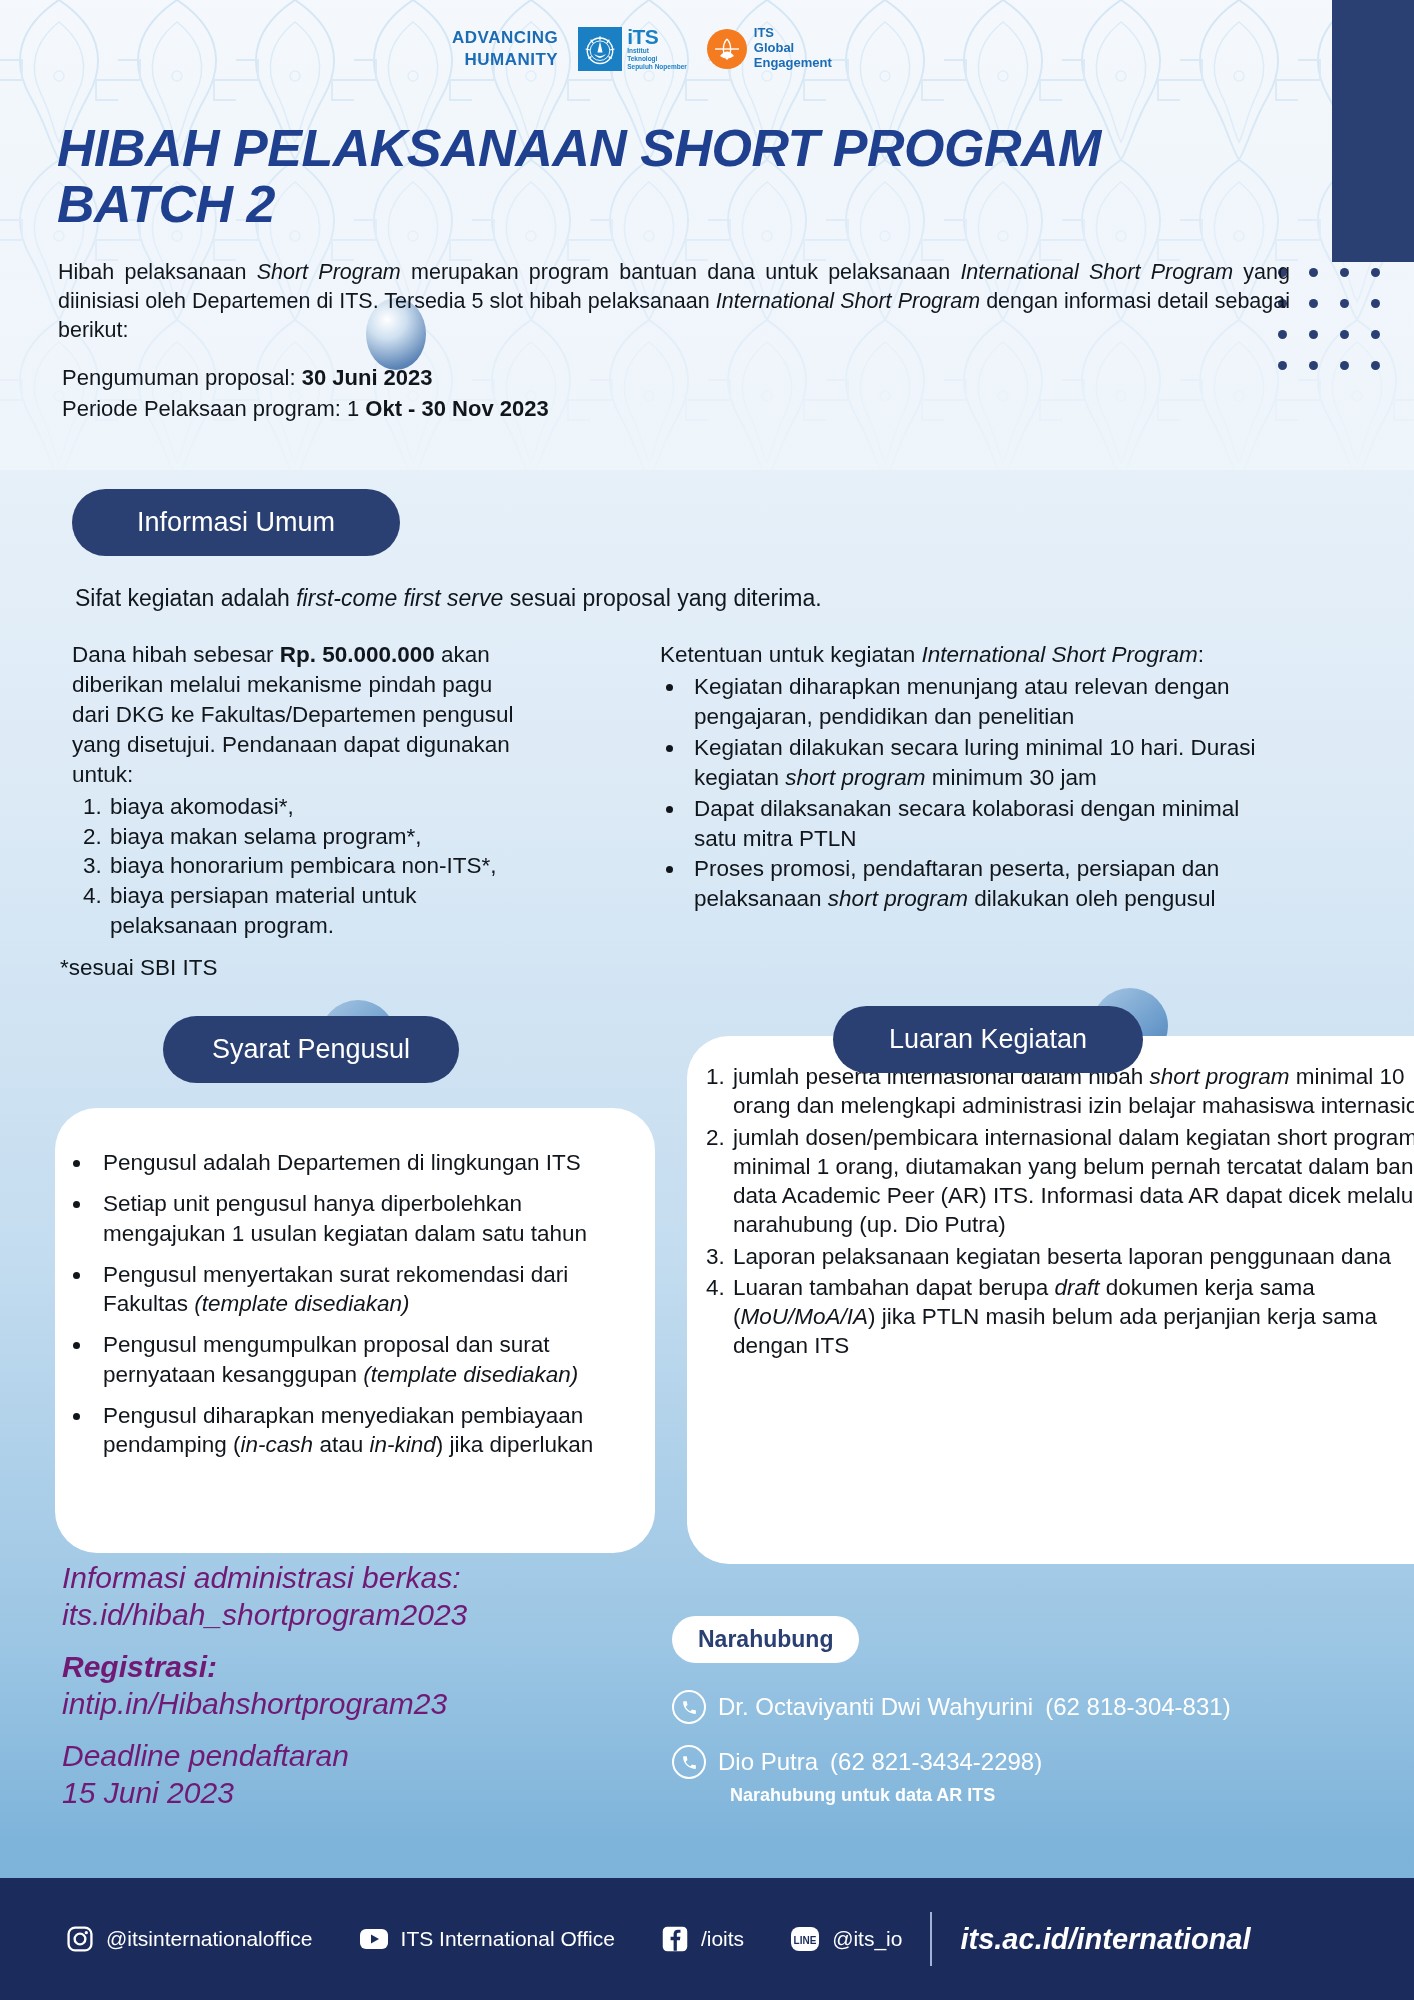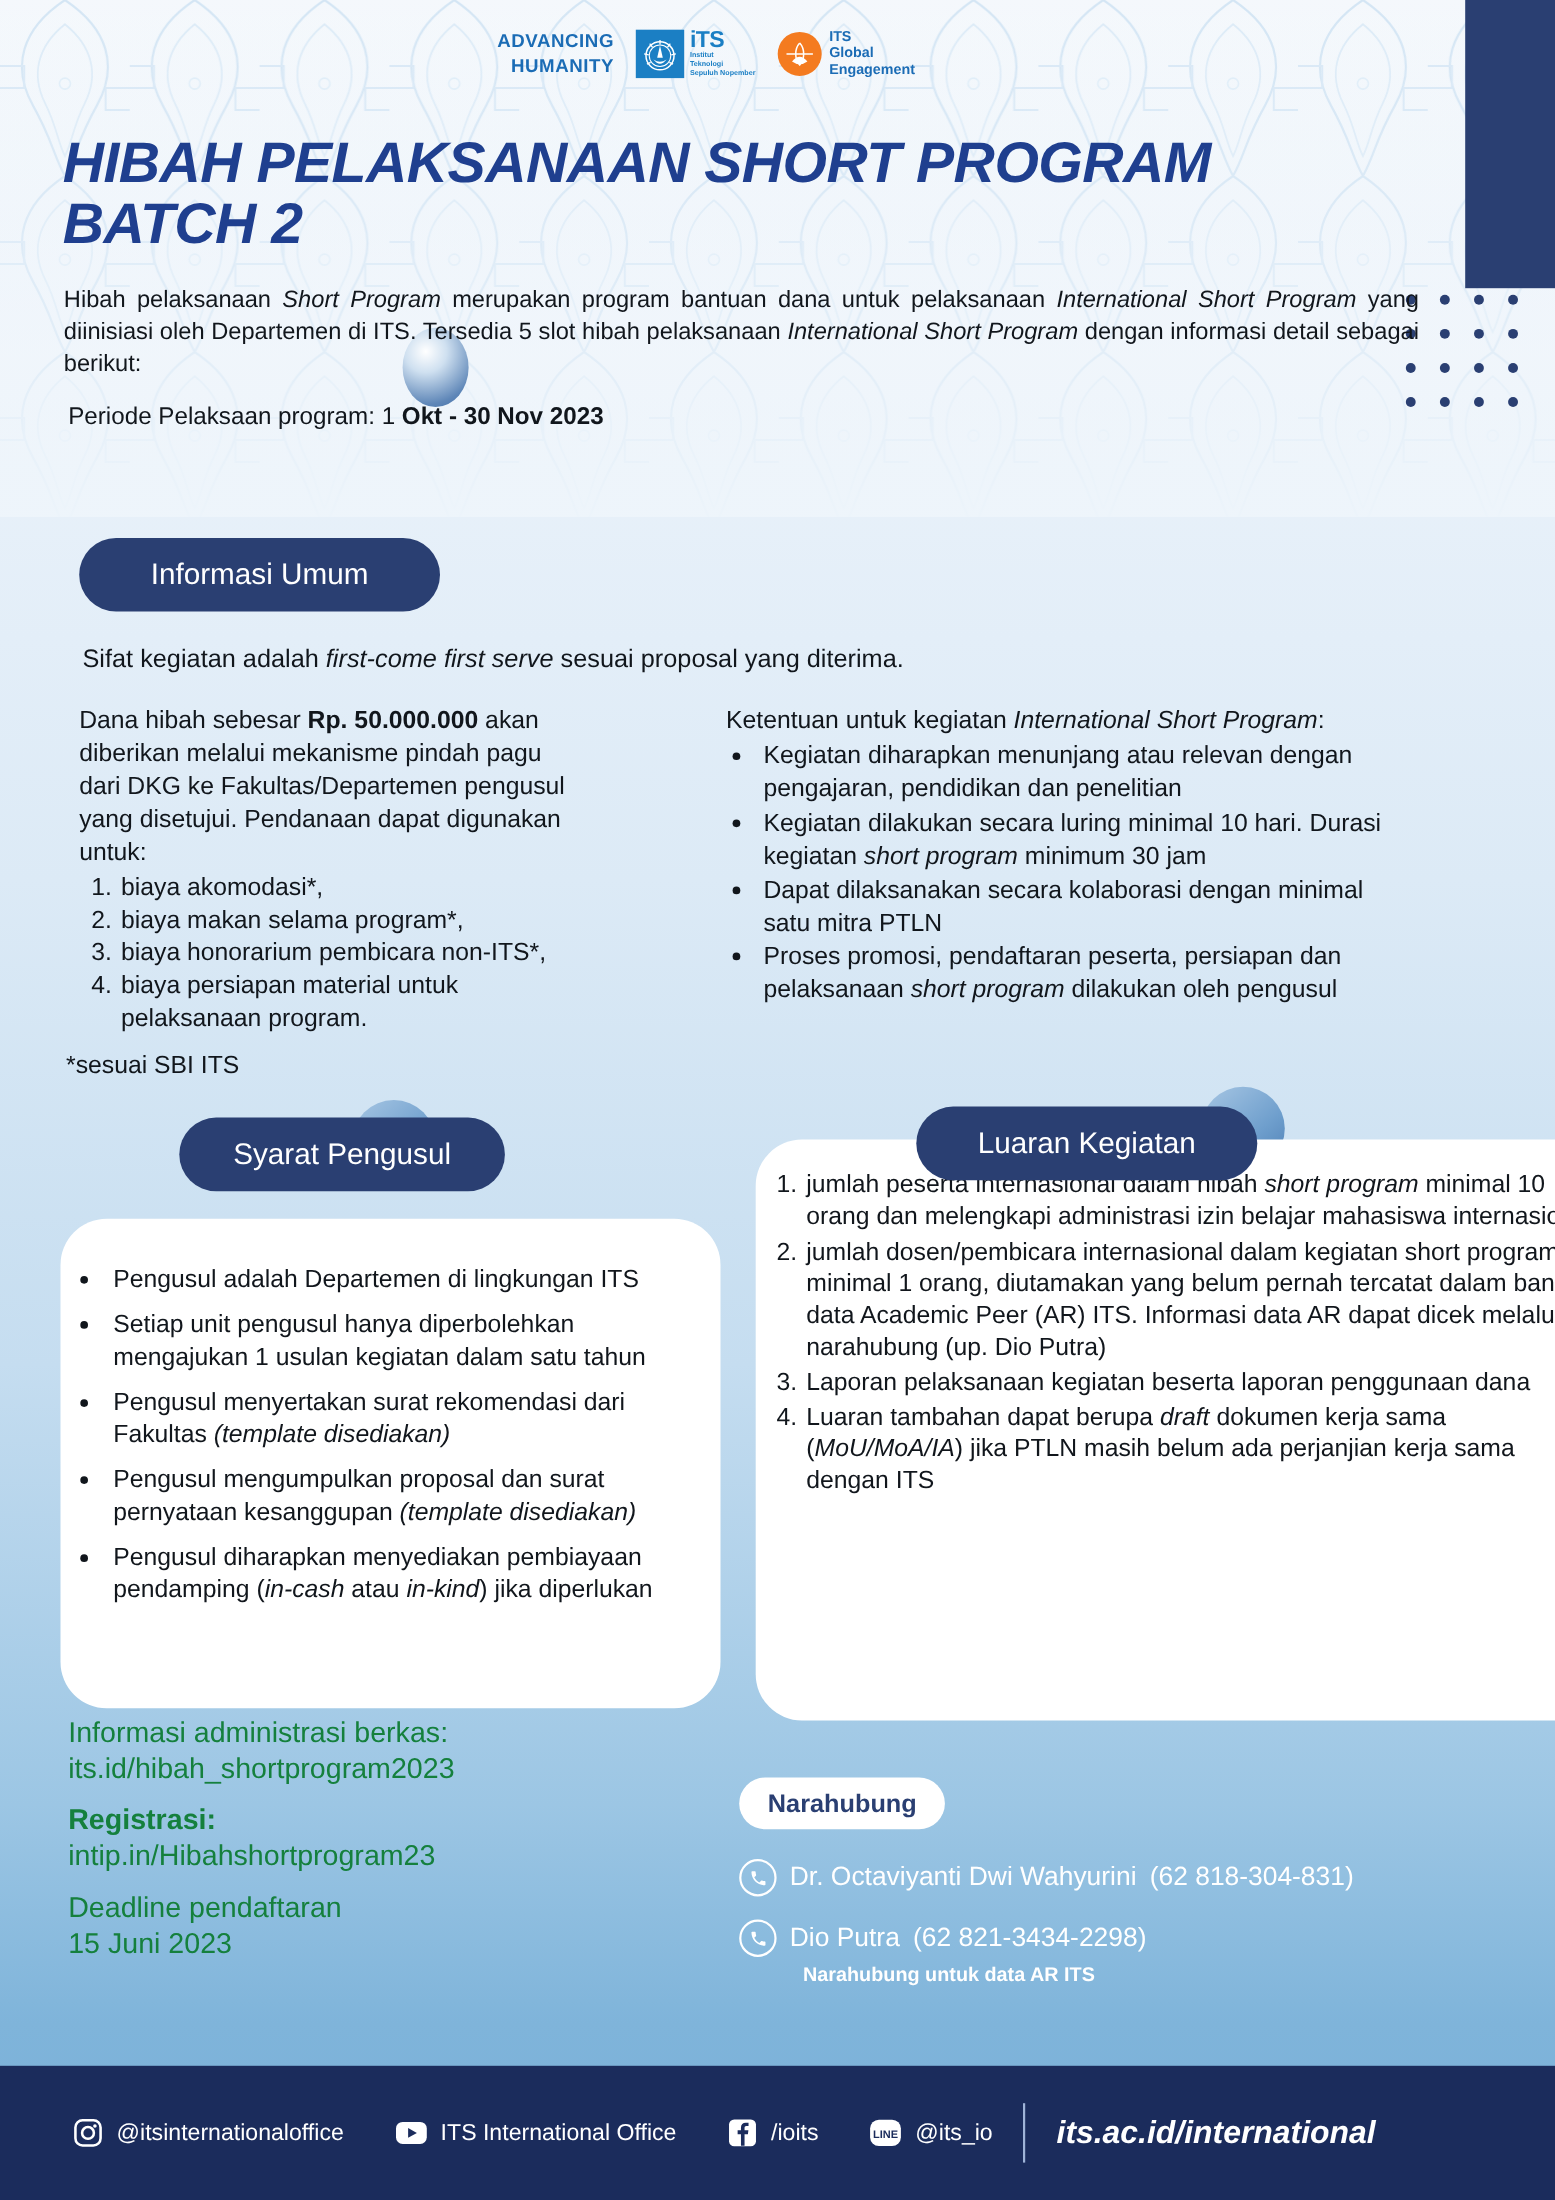--- a/index.html
+++ b/index.html
@@ -192,23 +192,24 @@
   }
   .card-body ul { margin-left: 30px; }
   .card-body ul li { padding-left: 10px; margin-bottom: 2px; margin-top: 12px; }
   .card-body ol { margin-left: 34px; }
   .card-body ol li { padding-left: 2px; margin-bottom: 2px; }
   .card-body i { font-style: italic; }
 
   
   .links {
     position:absolute; left:62px; top:1560px;
-    color:#15803d; z-index:6;
-    font-size: 26px;
+    color:#701a75; z-index:6;
+    font-size: 30px;
     line-height: 1.22;
+    font-style: italic;
   }
   .links .b { font-weight: bold; }
   .links .grp { margin-bottom: 16px; }
 
   
   .nara-pill {
     position:absolute; left:672px; top:1616px;
     background:#ffffff; color:#2a3f72;
     border-radius: 30px;
     padding: 10px 26px;
@@ -338,20 +339,21 @@
 <div class="title">
   <div>HIBAH PELAKSANAAN SHORT PROGRAM</div>
   <div>BATCH 2</div>
 </div>
 
 <div class="orb" style="left:366px; top:298px; width:60px; height:72px;"></div>
 
 <div class="intro">Hibah pelaksanaan <i>Short Program</i> merupakan program bantuan dana untuk pelaksanaan <i>International Short Program</i> yang diinisiasi oleh Departemen di ITS. Tersedia 5 slot hibah pelaksanaan <i>International Short Program</i> dengan informasi detail sebagai berikut:</div>
 
 <div class="dates" id="dates">
+    <div><span>Pengumuman proposal: </span><b>30 Juni 2023</b></div>
     <div><span>Periode Pelaksaan program: 1 </span><b>Okt - 30 Nov 2023</b></div>
   </div>
 
 <div class="pill" style="left:72px; top:489px; width:328px; height:67px;">Informasi Umum</div>
 
 <div class="s-sifat">Sifat kegiatan adalah <i>first-come first serve</i> sesuai proposal yang diterima.</div>
 
 <div class="col-left">
   <div>Dana hibah sebesar <b>Rp. 50.000.000</b> akan diberikan melalui mekanisme pindah pagu dari DKG ke Fakultas/Departemen pengusul yang disetujui. Pendanaan dapat digunakan untuk:</div>
   <ol id="pendanaan-list">

